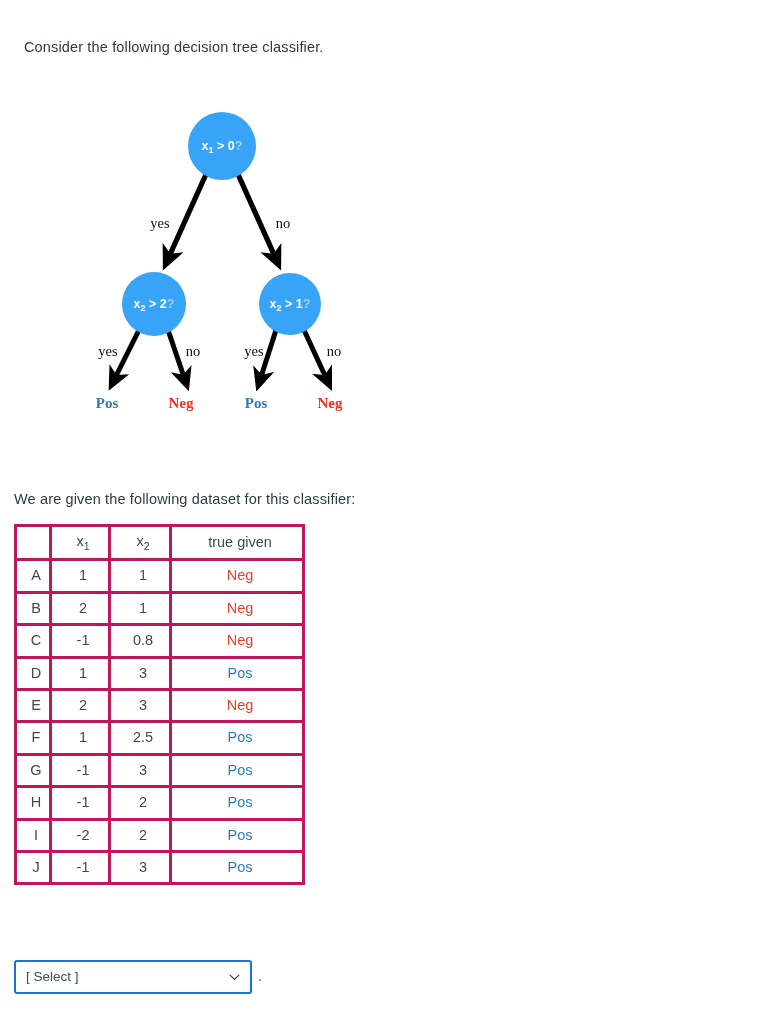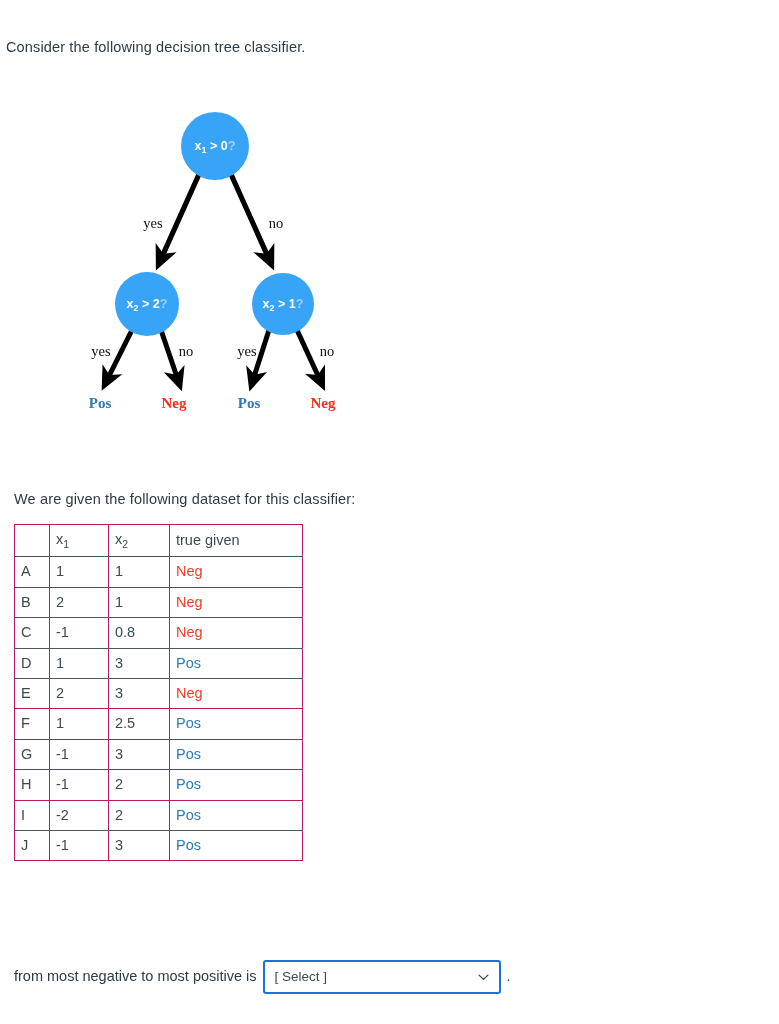--- a/index.html
+++ b/index.html
@@ -18,21 +18,21 @@
   }
 
   
   .prose {
     position: absolute;
     font-size: 14.5px;
     line-height: 1.55;
     color: #2d3b45;
     letter-spacing: 0.01em;
   }
-  #intro-text  { left: 6px; top: 36px;  width: 740px; }
+  #intro-text  { left: 24px; top: 36px;  width: 740px; }
   #dataset-text{ left: 14px; top: 488px; width: 740px; }
 
   
   #question-block {
     position: absolute;
     left: 14px;
     top: 955px;
     width: 755px;
     font-size: 14.5px;
     line-height: 2.35;
@@ -68,21 +68,21 @@
     transform: translateY(-50%);
     width: 13px;
     height: 13px;
     pointer-events: none;
   }
   .period-after { font-size: 14.5px; }
 
   
   #tree-figure {
     position: absolute;
-    left: 4px;
+    left: 11px;
     top: 92px;
     width: 420px;
     height: 340px;
   }
   #tree-figure svg { display: block; }
 
   .node-circle { fill: #38a4f7; }
   .node-text {
     font-family: "Liberation Sans", sans-serif;
     font-weight: bold;
@@ -119,25 +119,25 @@
     table-layout: fixed;
     font-size: 14.5px;
   }
   #dataset-table col.c-id    { width: 35px; }
   #dataset-table col.c-x1    { width: 59px; }
   #dataset-table col.c-x2    { width: 61px; }
   #dataset-table col.c-label { width: 133px; }
 
   #dataset-table th,
   #dataset-table td {
-    border: 1px solid #be185d;
+    border: 3px solid #be185d;
     padding: 6px 0 6px 6px;
     height: 25px;
     box-sizing: border-box;
-    text-align: left;
+    text-align: center;
     font-weight: normal;
     vertical-align: middle;
     color: #3b4a53;
     font-size: 14.5px;
     line-height: 1.2;
   }
   #dataset-table tr.strong-bottom > th,
   #dataset-table tr.strong-bottom > td {
     border-bottom: 1px solid #4a5862;
   }
@@ -292,21 +292,20 @@
       <td>J</td>
       <td>-1</td>
       <td>3</td>
       <td class="lbl-pos">Pos</td>
     </tr>
   </tbody>
 </table>
 
 <div id="question-block">
   <div class="q-line2">
-    <span>from most negative to most positive is</span>
     <span class="select-box">
       <span>[ Select ]</span>
       <svg class="sel-caret" viewBox="0 0 14 14">
         <path d="M2.2 5 L7 9.6 L11.8 5" fill="none" stroke="#2d3b45" stroke-width="1.2" stroke-linecap="round" stroke-linejoin="round"></path>
       </svg>
     </span>
     <span class="period-after">.</span>
   </div>
 </div>
 

